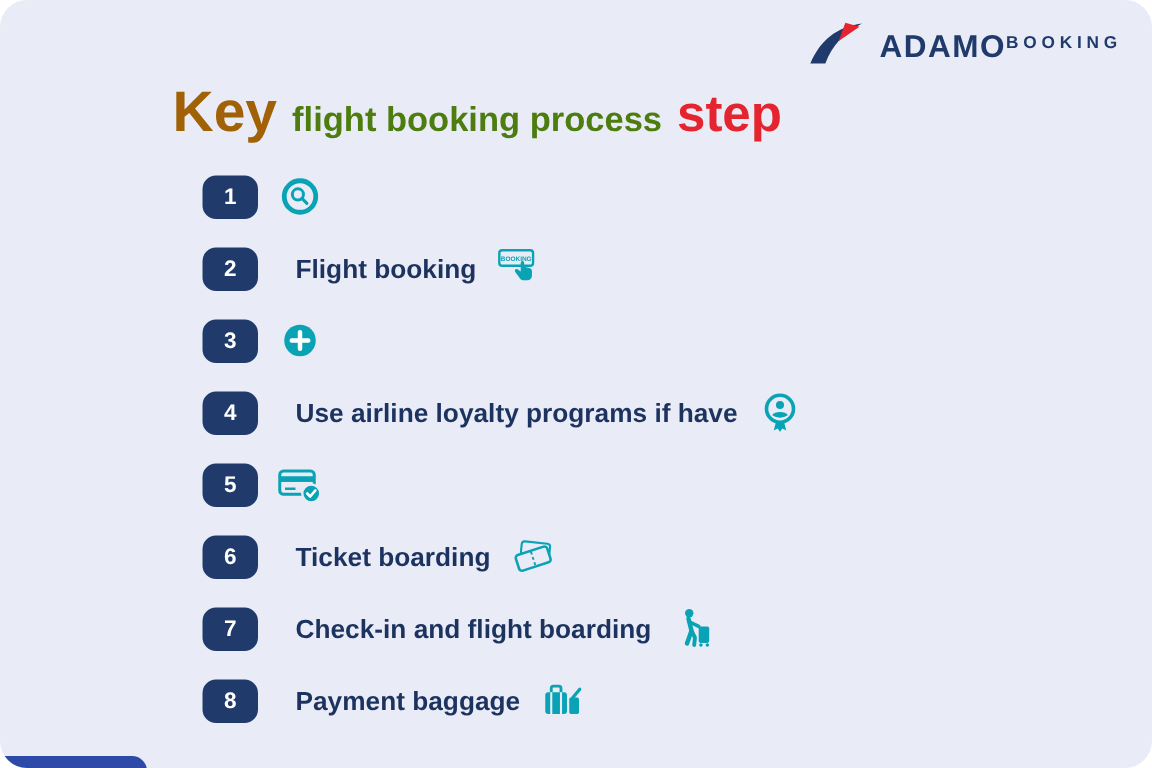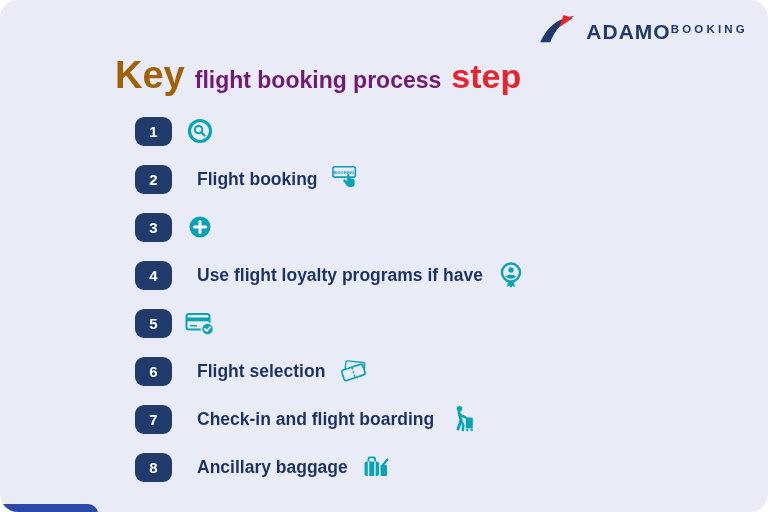--- a/index.html
+++ b/index.html
@@ -28,21 +28,21 @@
   .logo-sub {
     color: #1f3a6b; font-weight: 700; font-size: 11.5px; letter-spacing: 3.2px;
     margin-top: 3px;
   }
   
   .title {
     position: absolute; top: 54px; left: 115px;
     display: flex; align-items: baseline; gap: 10px; white-space: nowrap;
   }
   .title-key  { color: #a16207; font-size: 38px; font-weight: 800; }
-  .title-mid  { color: #701a75; font-size: 23px; font-weight: 700; }
+  .title-mid  { color: #4d7c0f; font-size: 23px; font-weight: 700; }
   .title-step { color: #e4252f; font-size: 34px; font-weight: 800; }
   
   .steps {
     position: absolute; top: 107px; left: 135px;
     display: flex; flex-direction: column;
   }
   .step-row {
     height: 48px;
     display: flex; align-items: center;
   }
@@ -122,21 +122,21 @@
       <span class="step-icon">
         <svg width="30" height="30" viewBox="0 0 30 30">
           <circle cx="15" cy="15" r="10.5" fill="#0aa3b5"></circle>
           <path d="M15 9.5 V20.5 M9.5 15 H20.5" stroke="#ffffff" stroke-width="3" stroke-linecap="round"></path>
         </svg>
       </span>
     </div>
 
     <div class="step-row">
       <div class="badge">4</div>
-      <div class="step-label">Use flight loyalty programs if have</div>
+      <div class="step-label">Use airline loyalty programs if have</div>
       <span class="step-icon">
         <svg width="30" height="30" viewBox="0 0 30 30">
           <path d="M12.4 21 L10.8 27 l2.6-1.3 1.7 2.1 1.2-5.4 z" fill="#0aa3b5"></path>
           <path d="M17.6 21 L19.2 27 l-2.6-1.3 -1.7 2.1 -1.2-5.4 z" fill="#0aa3b5"></path>
           <circle cx="15" cy="12.5" r="9" fill="#e9ecf6" stroke="#0aa3b5" stroke-width="2.4"></circle>
           <circle cx="15" cy="10" r="2.7" fill="#0aa3b5"></circle>
           <path d="M9.8 16.8 c1.2-2.9 9.2-2.9 10.4 0 a9 9 0 0 1 -10.4 0 z" fill="#0aa3b5"></path>
         </svg>
       </span>
     </div>
@@ -149,21 +149,21 @@
           <rect x="1.5" y="9.5" width="23" height="3.8" fill="#0aa3b5"></rect>
           <line x1="5" y1="17.8" x2="12" y2="17.8" stroke="#0aa3b5" stroke-width="1.6"></line>
           <circle cx="22.5" cy="21" r="6" fill="#0aa3b5" stroke="#e9ecf6" stroke-width="1.6"></circle>
           <path d="M19.8 21 l2 2 3.4-4" stroke="#ffffff" stroke-width="1.8" fill="none" stroke-linecap="round" stroke-linejoin="round"></path>
         </svg>
       </span>
     </div>
 
     <div class="step-row">
       <div class="badge">6</div>
-      <div class="step-label">Flight selection</div>
+      <div class="step-label">Ticket boarding</div>
       <span class="step-icon">
         <svg width="30" height="30" viewBox="0 0 30 30">
           <g transform="rotate(6 15 15)">
             <rect x="7" y="5.5" width="19" height="9" rx="2" fill="none" stroke="#0aa3b5" stroke-width="1.4"></rect>
           </g>
           <g transform="rotate(-18 15 15)">
             <rect x="4" y="11" width="22" height="11" rx="2" fill="#e9ecf6" stroke="#0aa3b5" stroke-width="1.7"></rect>
             <line x1="15" y1="11.6" x2="15" y2="21.4" stroke="#0aa3b5" stroke-width="1.3" stroke-dasharray="2 1.7"></line>
           </g>
         </svg>
@@ -181,21 +181,21 @@
           <path d="M12.5 10.5 L18.8 13.6" stroke="#0aa3b5" stroke-width="2.4" stroke-linecap="round"></path>
           <rect x="18.8" y="13.6" width="7" height="11" rx="1.2" fill="#0aa3b5"></rect>
           <circle cx="20.3" cy="26" r="1.2" fill="#0aa3b5"></circle>
           <circle cx="24.6" cy="26" r="1.2" fill="#0aa3b5"></circle>
         </svg>
       </span>
     </div>
 
     <div class="step-row">
       <div class="badge">8</div>
-      <div class="step-label">Ancillary baggage</div>
+      <div class="step-label">Payment baggage</div>
       <span class="step-icon">
         <svg width="30" height="30" viewBox="0 0 30 30">
           <line x1="21.5" y1="13.5" x2="26.5" y2="7.5" stroke="#0aa3b5" stroke-width="2.2" stroke-linecap="round"></line>
           <rect x="19.5" y="13" width="6.5" height="11" rx="1.2" fill="#0aa3b5"></rect>
           <path d="M7.5 9.5 V6.8 c0-.8.6-1.4 1.4-1.4 h3.7 c.8 0 1.4.6 1.4 1.4 V9.5" fill="none" stroke="#0aa3b5" stroke-width="1.9"></path>
           <rect x="3.5" y="9.5" width="14.5" height="14.5" rx="2" fill="#0aa3b5"></rect>
           <line x1="7.5" y1="9.5" x2="7.5" y2="24" stroke="#e9ecf6" stroke-width="1.4"></line>
           <line x1="14" y1="9.5" x2="14" y2="24" stroke="#e9ecf6" stroke-width="1.4"></line>
         </svg>
       </span>

